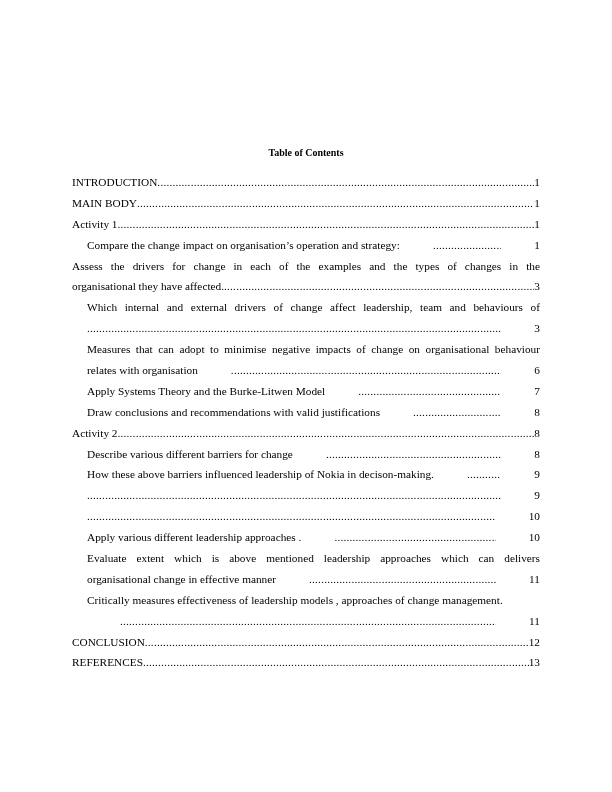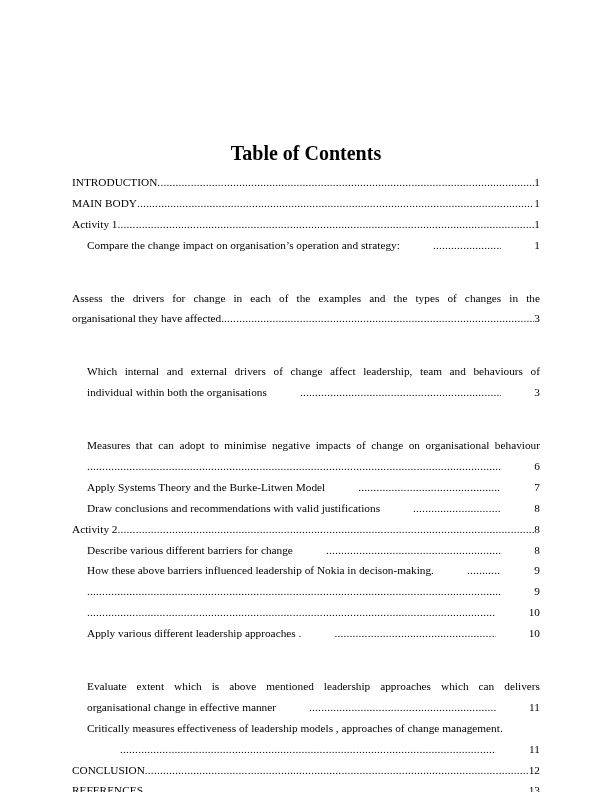--- a/index.html
+++ b/index.html
@@ -1,28 +1,28 @@
 <!DOCTYPE html>
 <html><head>
 <meta charset="utf-8">
 <style>
   html, body { margin: 0; padding: 0; background: #ffffff; }
   body { width: 612px; height: 792px; position: relative; overflow: hidden;
          font-family: "Liberation Serif", serif; color: #000; }
   .title { position: absolute; left: 0; width: 612px; top: 144px; text-align: center;
-           font-weight: bold; font-size: 20px; line-height: 18px; }
+           font-weight: bold; font-size: 10px; line-height: 18px; }
   .toc { position: absolute; left: 72px; width: 468px; top: 172px; }
   .line { height: 20.9px; line-height: 20.9px; font-size: 11.3px; position: relative; white-space: nowrap; overflow: hidden; }
   .line.indent { padding-left: 15px; gap: 33px; }
   .row { display: flex; align-items: center; }
   .row .label { flex: 0 0 auto; }
   .row .dots { flex: 1 1 auto; overflow: hidden; white-space: nowrap; letter-spacing: 0.2px; }
   .row .dots::after { content: "........................................................................................................................................................................................................................................................................................................"; }
   .row .page { flex: 0 0 auto; }
-  .just { text-align: justify; text-align-last: justify; white-space: normal; margin-top: 32px; }
+  .just { text-align: justify; text-align-last: justify; white-space: normal; }
 </style>
 </head>
 <body>
 
 <div class="title">Table of Contents</div>
 
 <div class="toc">
 
   <div class="line row">
     <span class="label">INTRODUCTION</span>
@@ -53,29 +53,29 @@
     <div class="line row">
       <span class="label">organisational they have affected. </span>
       <span class="dots"></span>
       <span class="page">3</span>
     </div>
   </div>
 
   <div>
     <div class="line indent just">Which internal and external drivers of change affect leadership, team and  behaviours of</div>
     <div class="line row indent">
-      <span class="label">individual  within both the organisations </span>
       <span class="dots"></span>
       <span class="page">3</span>
     </div>
   </div>
 
   <div>
     <div class="line indent just">Measures that can adopt to minimise negative impacts of change on organisational behaviour</div>
     <div class="line row indent">
+      <span class="label">relates with organisation</span>
       <span class="dots"></span>
       <span class="page">6</span>
     </div>
   </div>
 
   <div class="line row indent">
     <span class="label">Apply Systems Theory and the Burke-Litwen Model </span>
     <span class="dots"></span>
     <span class="page">7</span>
   </div>

